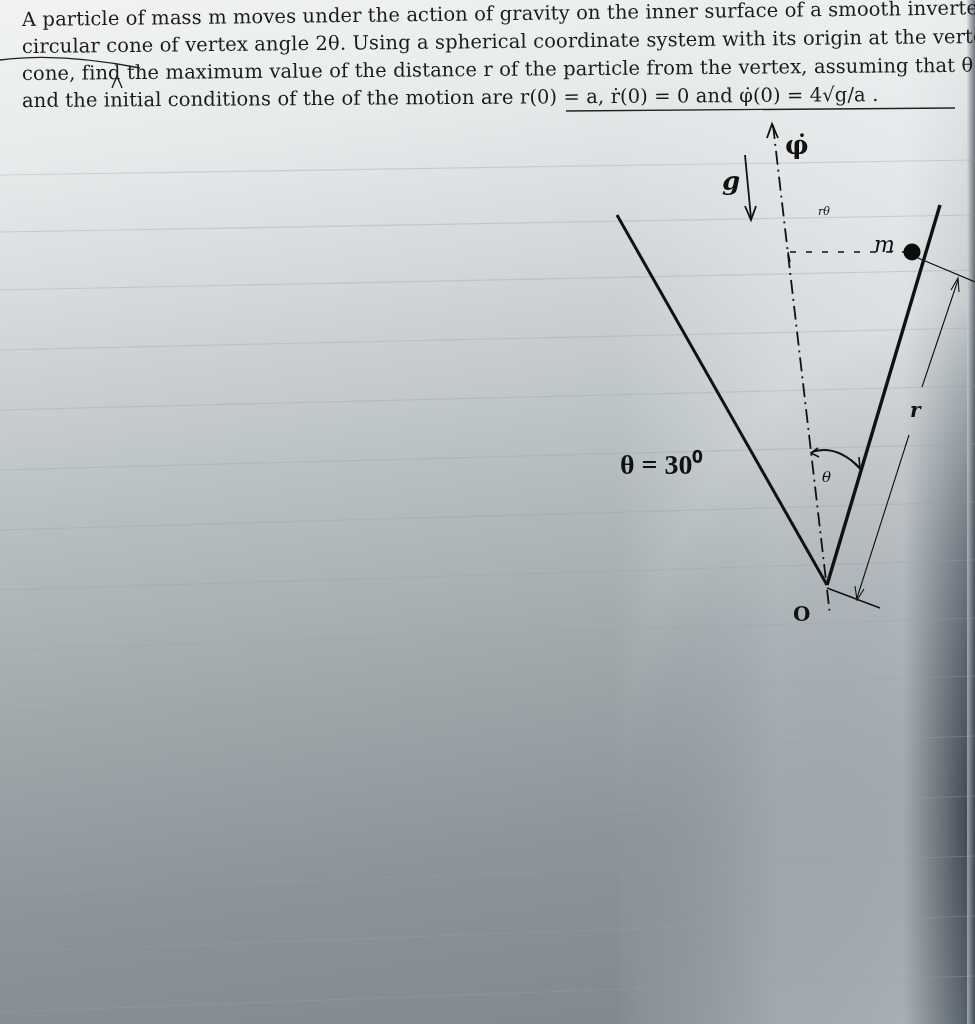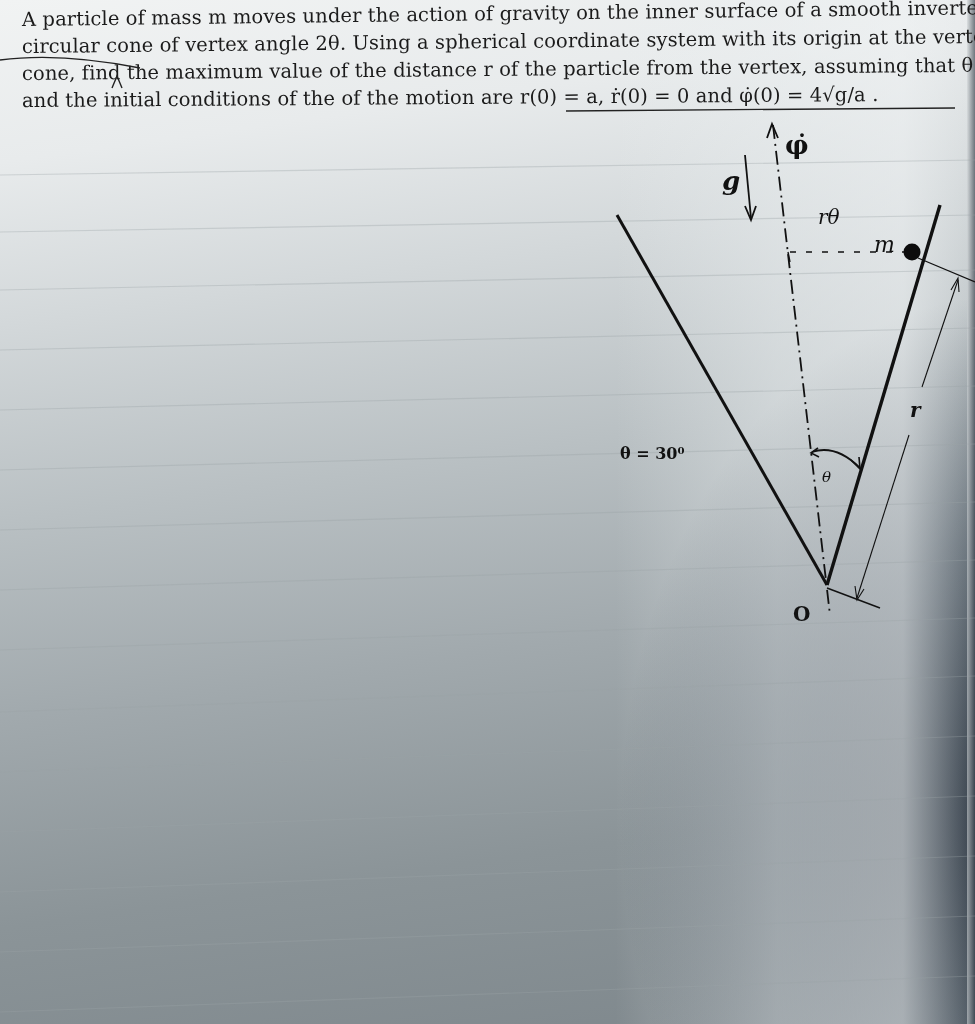--- a/index.html
+++ b/index.html
@@ -27,28 +27,28 @@
       font-size: 19.5px; line-height: 27px; letter-spacing: 0.1px;
     }
     .problem .line { white-space: nowrap; display: block; }
     .problem .l1 { transform: rotate(-0.7deg); transform-origin: left; }
     .problem .l2 { transform: rotate(-0.6deg); transform-origin: left; }
     .problem .l3 { transform: rotate(-0.5deg); transform-origin: left; }
     .problem .l4 { transform: rotate(-0.4deg); transform-origin: left; }
 
     svg.diagram { position: absolute; left: 0; top: 0; }
     .lbl { position: absolute; font-family: "DejaVu Serif", serif; color: #111; }
-    .lbl-theta-eq { left: 620px; top: 444px; font-size: 16px; font-weight: bold; }
+    .lbl-theta-eq { left: 620px; top: 444px; font-size: 28px; font-weight: bold; font-family: Liberation Serif, serif; }
     .lbl-g { left: 722px; top: 166px; font-size: 26px; font-style: italic; font-weight: bold; }
     .lbl-phidot { left: 785px; top: 130px; font-size: 26px; font-weight: bold; }
     .lbl-m { left: 874px; top: 232px; font-size: 22px; font-style: italic; }
     .lbl-r { left: 910px; top: 398px; font-size: 20px; font-weight: bold; font-style: italic; }
     .lbl-theta-small { left: 822px; top: 468px; font-size: 15px; font-style: italic; }
     .lbl-o { left: 793px; top: 602px; font-size: 20px; font-weight: bold; }
-    .lbl-rphi { left: 818px; top: 205px; font-size: 20px; font-style: italic; }
+    .lbl-rphi { left: 818px; top: 205px; font-size: 11px; font-style: italic; }
   </style>
 </head>
 <body>
 
 <div class="glare"></div>
 <div class="edge"></div>
 
 <svg class="rule-lines" width="975" height="1024">
   <g stroke="#9aa3a7" stroke-opacity="0.35" stroke-width="1.2" fill="none">
     <path d="M0 175 L975 160"></path>

